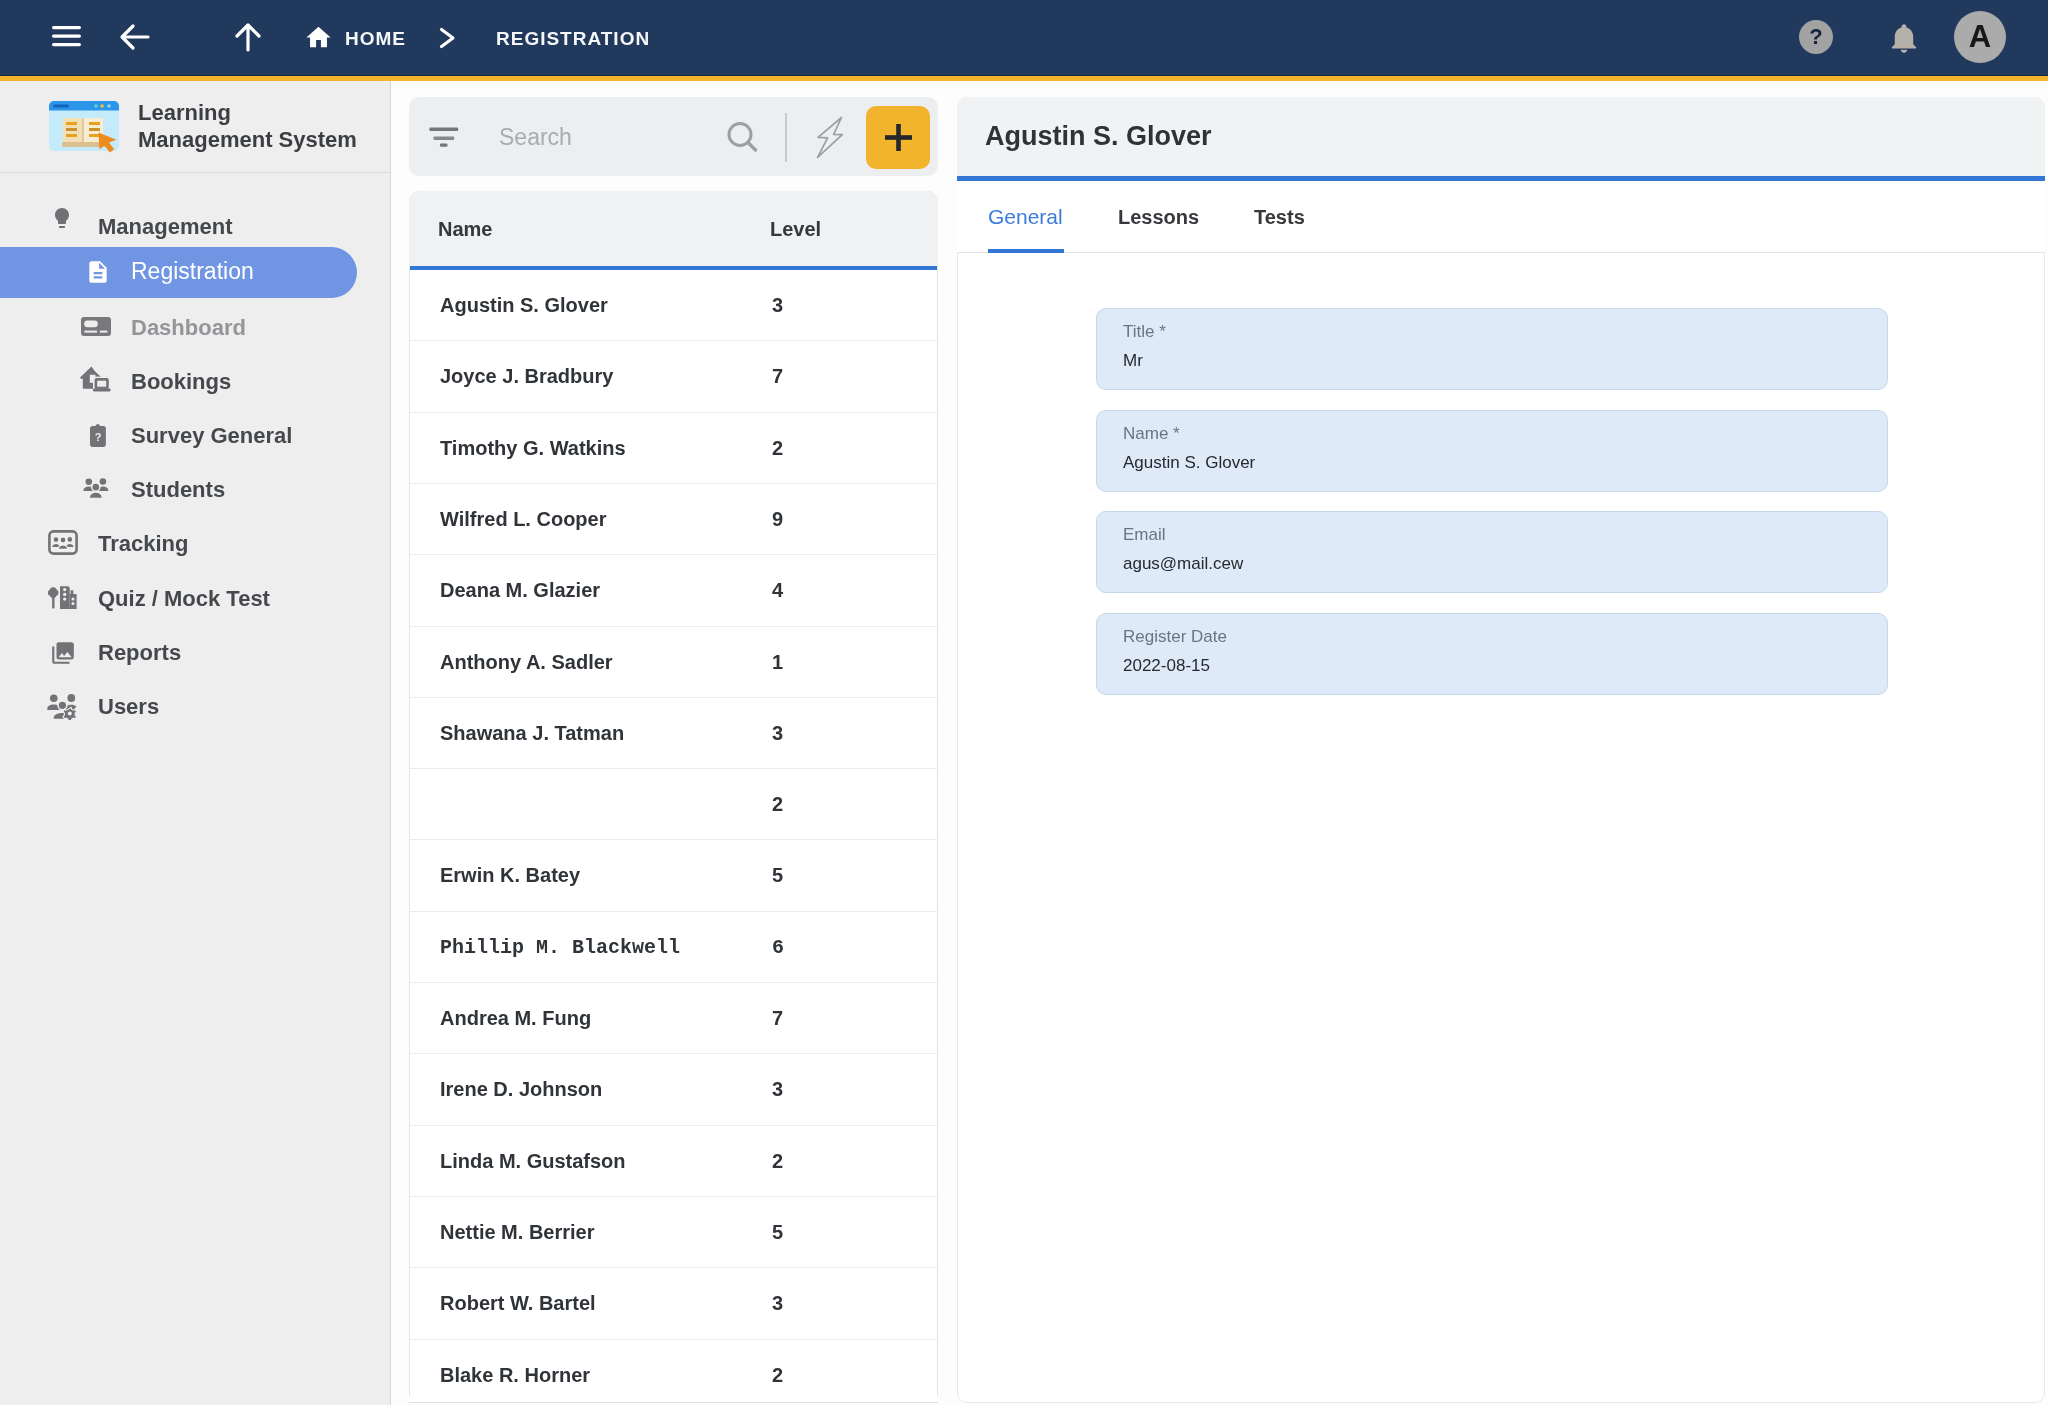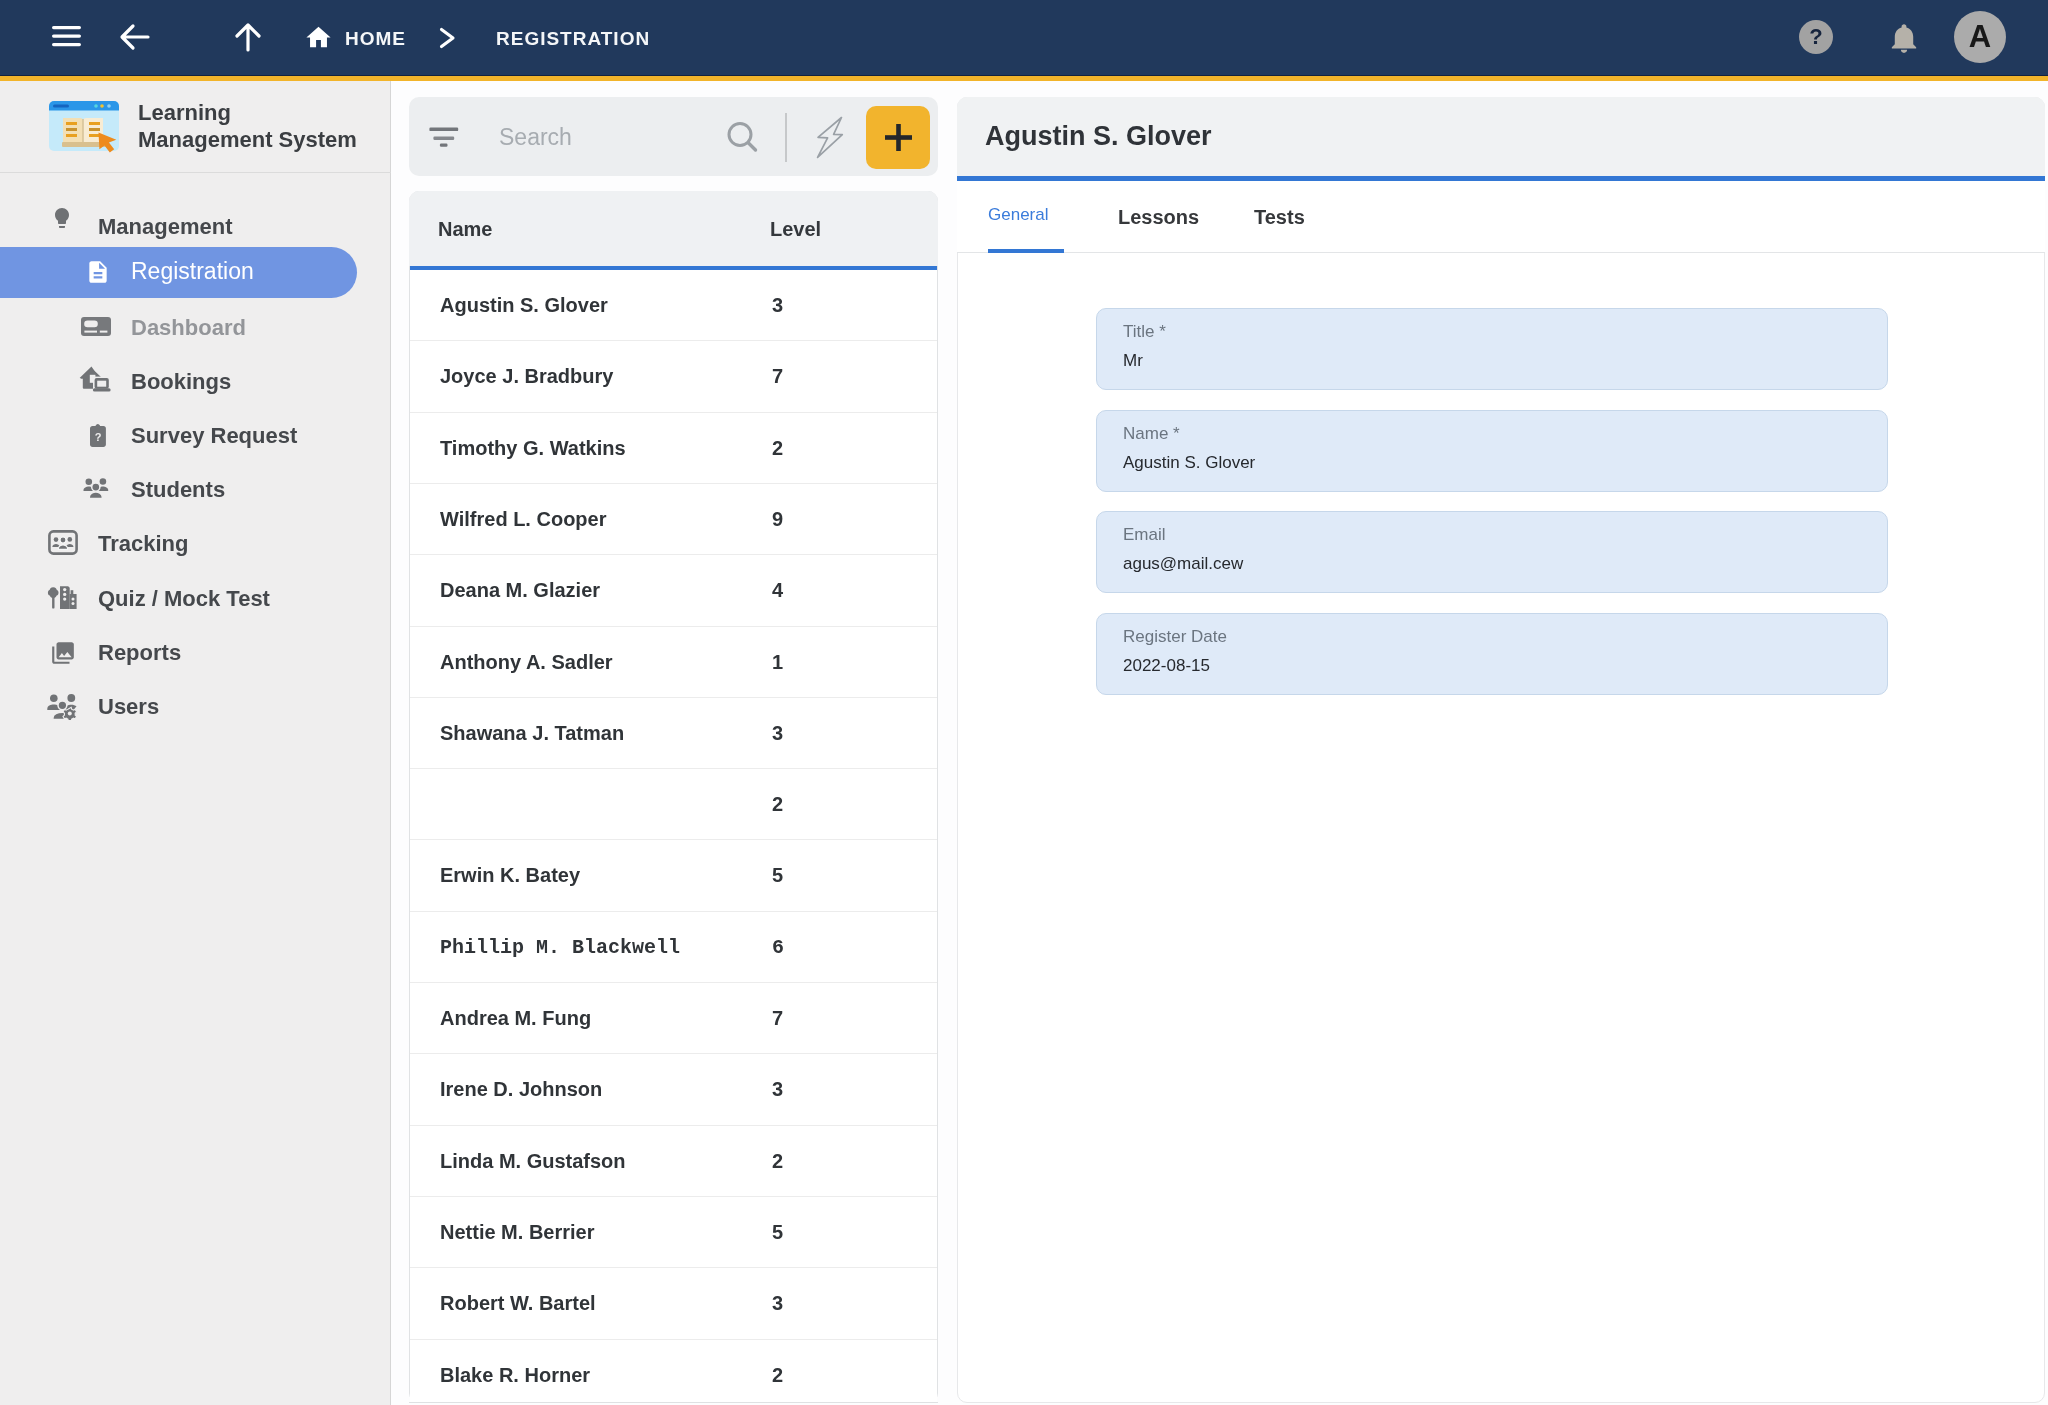--- a/index.html
+++ b/index.html
@@ -132,21 +132,21 @@
   <rect x="18.2" y="15.7" width="9" height="6" fill="#efeeee"></rect>
   <rect x="13.9" y="23.2" width="17.7" height="3.3" rx="1.6" fill="#717376"></rect>
 </svg>
 <div class="abs navtext" style="left:131px; top:369px;">Bookings</div>
 
 <svg class="abs" style="left:86px; top:423px;" width="24" height="26" viewBox="0 0 24 26">
   <path d="M17 3h-3.1C13.5 1.8 12.8 1 11.8 1s-1.7.8-2.1 2H6.5C5.1 3 4 4.1 4 5.5v16C4 22.9 5.1 24 6.5 24h10.9c1.4 0 2.5-1.1 2.5-2.5v-16C20 4.1 18.9 3 17.5 3z" fill="#717376"></path>
   <rect x="9.5" y="2.2" width="4.6" height="3.6" rx="1" fill="#717376"></rect>
   <text x="12" y="17.5" font-family="Liberation Sans" font-size="11" font-weight="bold" fill="#efeeee" text-anchor="middle">?</text>
 </svg>
-<div class="abs navtext" style="left:131px; top:423px;">Survey Request</div>
+<div class="abs navtext" style="left:131px; top:423px;">Survey General</div>
 
 <svg class="abs" style="left:83px; top:477px;" width="26" height="22" viewBox="0 0 26 22">
   <g fill="#717376">
     <circle cx="5.8" cy="4.7" r="3.3"></circle>
     <circle cx="19.9" cy="4.5" r="3.3"></circle>
     <path d="M0.5 14.1 v-0.9 c0-2.7 3-3.8 5.3-3.8 s5.3 1.1 5.3 3.8 v0.9 z"></path>
     <path d="M14.6 14.1 v-0.9 c0-2.7 3-3.8 5.3-3.8 s5.3 1.1 5.3 3.8 v0.9 z"></path>
   </g>
   <circle cx="12.8" cy="10.1" r="4.1" fill="#717376" stroke="#efeeee" stroke-width="1.5"></circle>
   <path d="M6.3 21.6 v-1.5 c0-3.5 4.3-5.1 6.5-5.1 s6.5 1.6 6.5 5.1 v1.5 z" fill="#717376" stroke="#efeeee" stroke-width="1.5"></path>
@@ -298,21 +298,21 @@
     </div>
   </div>
 <div class="abs" style="left:409px; top:1403px; width:529px; height:2px; background:#fdfdfe;"></div>
 <div class="abs" style="left:409px; top:1401.5px; width:529px; height:1.5px; background:#dfe1e3;"></div>
 
 <div class="abs" id="rpanel"></div>
 <div class="abs" id="rheader"></div>
 <div class="abs" style="left:985px; top:121px; font-size:27px; font-weight:bold; color:#2f3338;">Agustin S. Glover</div>
 <div class="abs" id="blueline2"></div>
 <div class="abs" id="tabbar"></div>
-<div class="abs tab" style="left:988px; top:205px; color:#3b7cdb; font-weight:normal; font-size:17px;">General</div>
+<div class="abs tab" style="left:988px; top:205px; color:#3b7cdb; font-weight:normal; font-size:21px;">General</div>
 <div class="abs tab" style="left:1118px; top:206px;">Lessons</div>
 <div class="abs tab" style="left:1254px; top:206px;">Tests</div>
 <div class="abs" id="tabunderline"></div>
 
 <div class="field" style="top:308px;">
   <div class="flabel">Title *</div>
   <div class="fvalue">Mr</div>
 </div>
 <div class="field" style="top:410px;">
   <div class="flabel">Name *</div>

